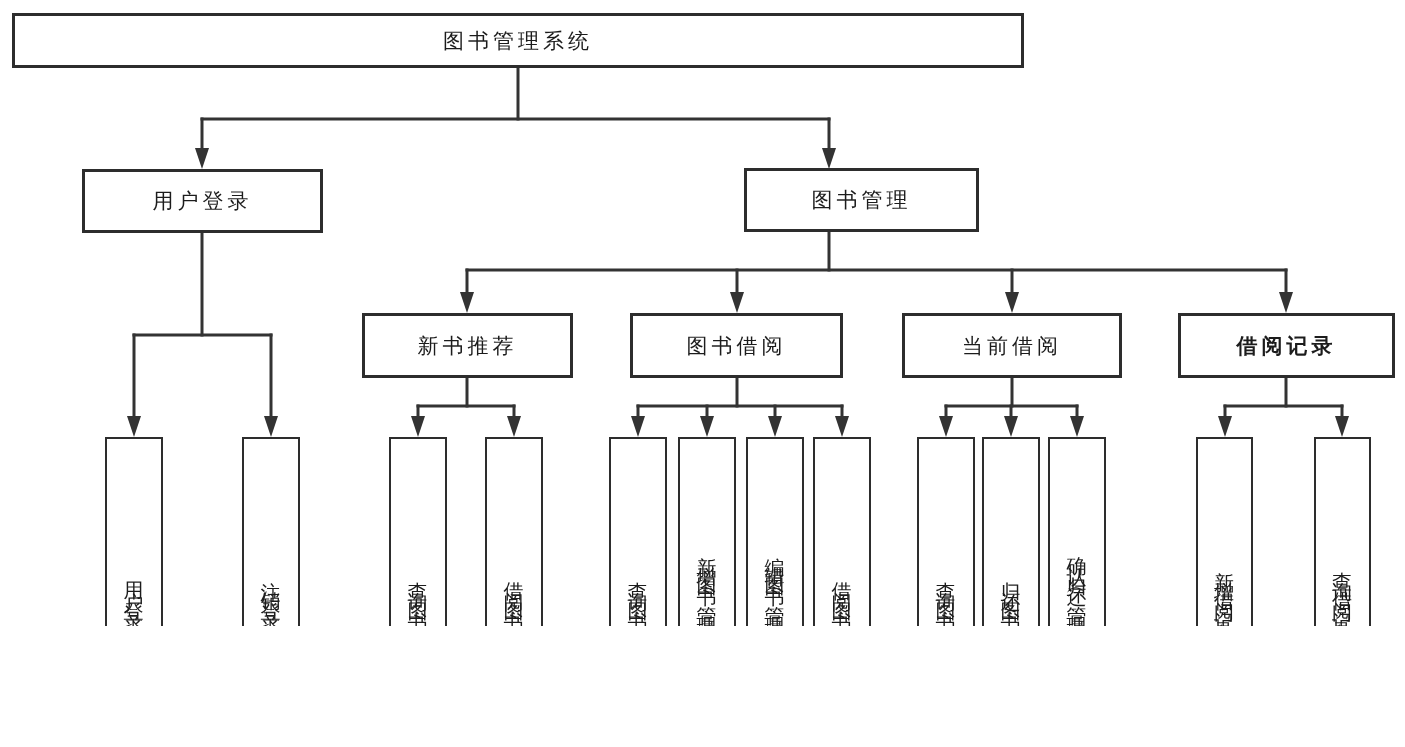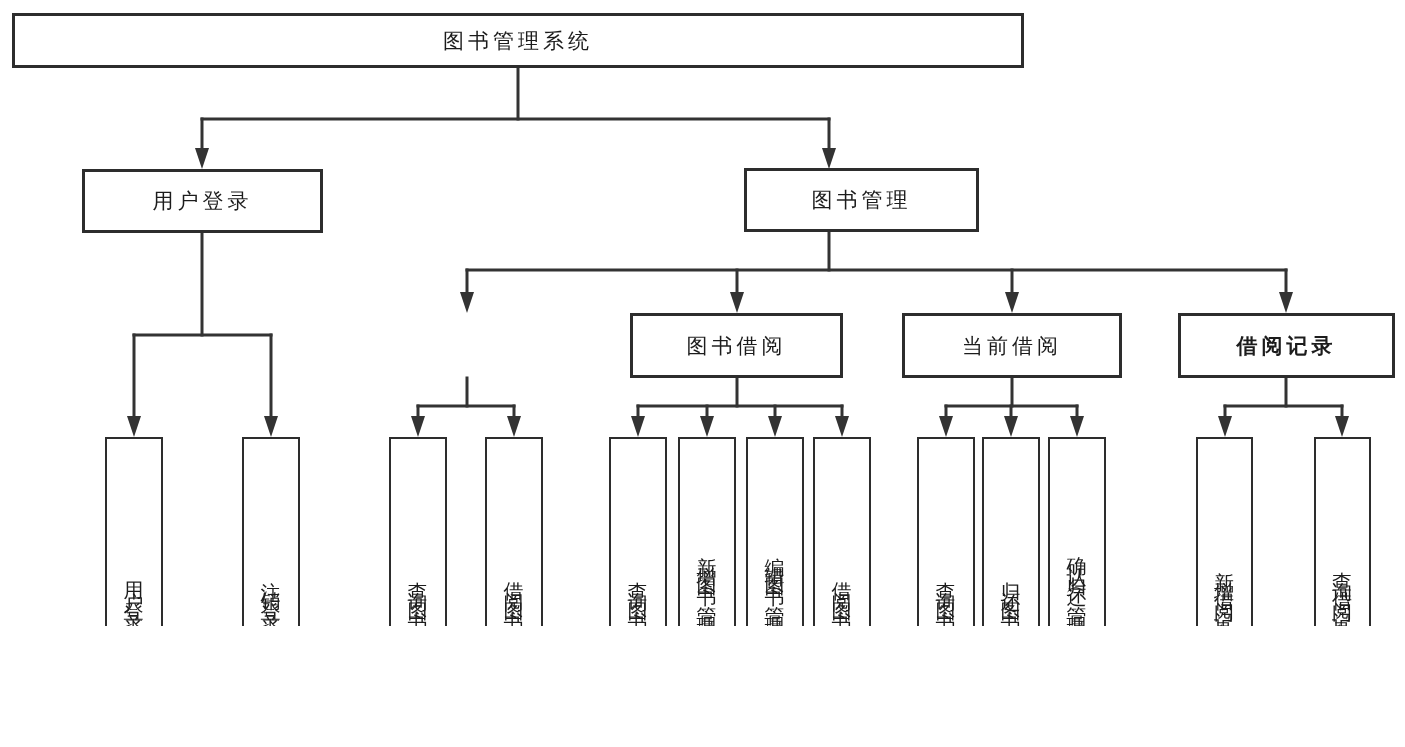--- a/index.html
+++ b/index.html
@@ -132,20 +132,21 @@
       <polygon points="1218,416 1232,416 1225,437"></polygon>
       <polygon points="1335,416 1349,416 1342,437"></polygon>
     </g>
   </svg>
 
   <div class="node" style="left:12px; top:13px; width:1012px; height:55px;">图书管理系统</div>
 
   <div class="node" style="left:82px; top:169px; width:241px; height:64px;">用户登录</div>
   <div class="node" style="left:712px; top:168px; width:235px; height:64px;margin-left:32px;">图书管理</div>
 
+  <div class="node" style="left:362px; top:313px; width:211px; height:65px;">新书推荐</div>
   <div class="node" style="left:630px; top:313px; width:213px; height:65px;">图书借阅</div>
   <div class="node" style="left:902px; top:313px; width:220px; height:65px;text-align:center;">当前借阅</div>
   <div class="node" style="left:1178px; top:313px; width:217px; height:65px;font-weight:bold;">借阅记录</div>
 
   <div class="node leaf" style="left:105px; top:437px; width:58px; height:298px;">
     <span class="vtext">用户登录</span>
   </div>
   <div class="node leaf" style="left:242px; top:437px; width:58px; height:298px;">
     <span class="vtext">注销登录</span>
   </div>

